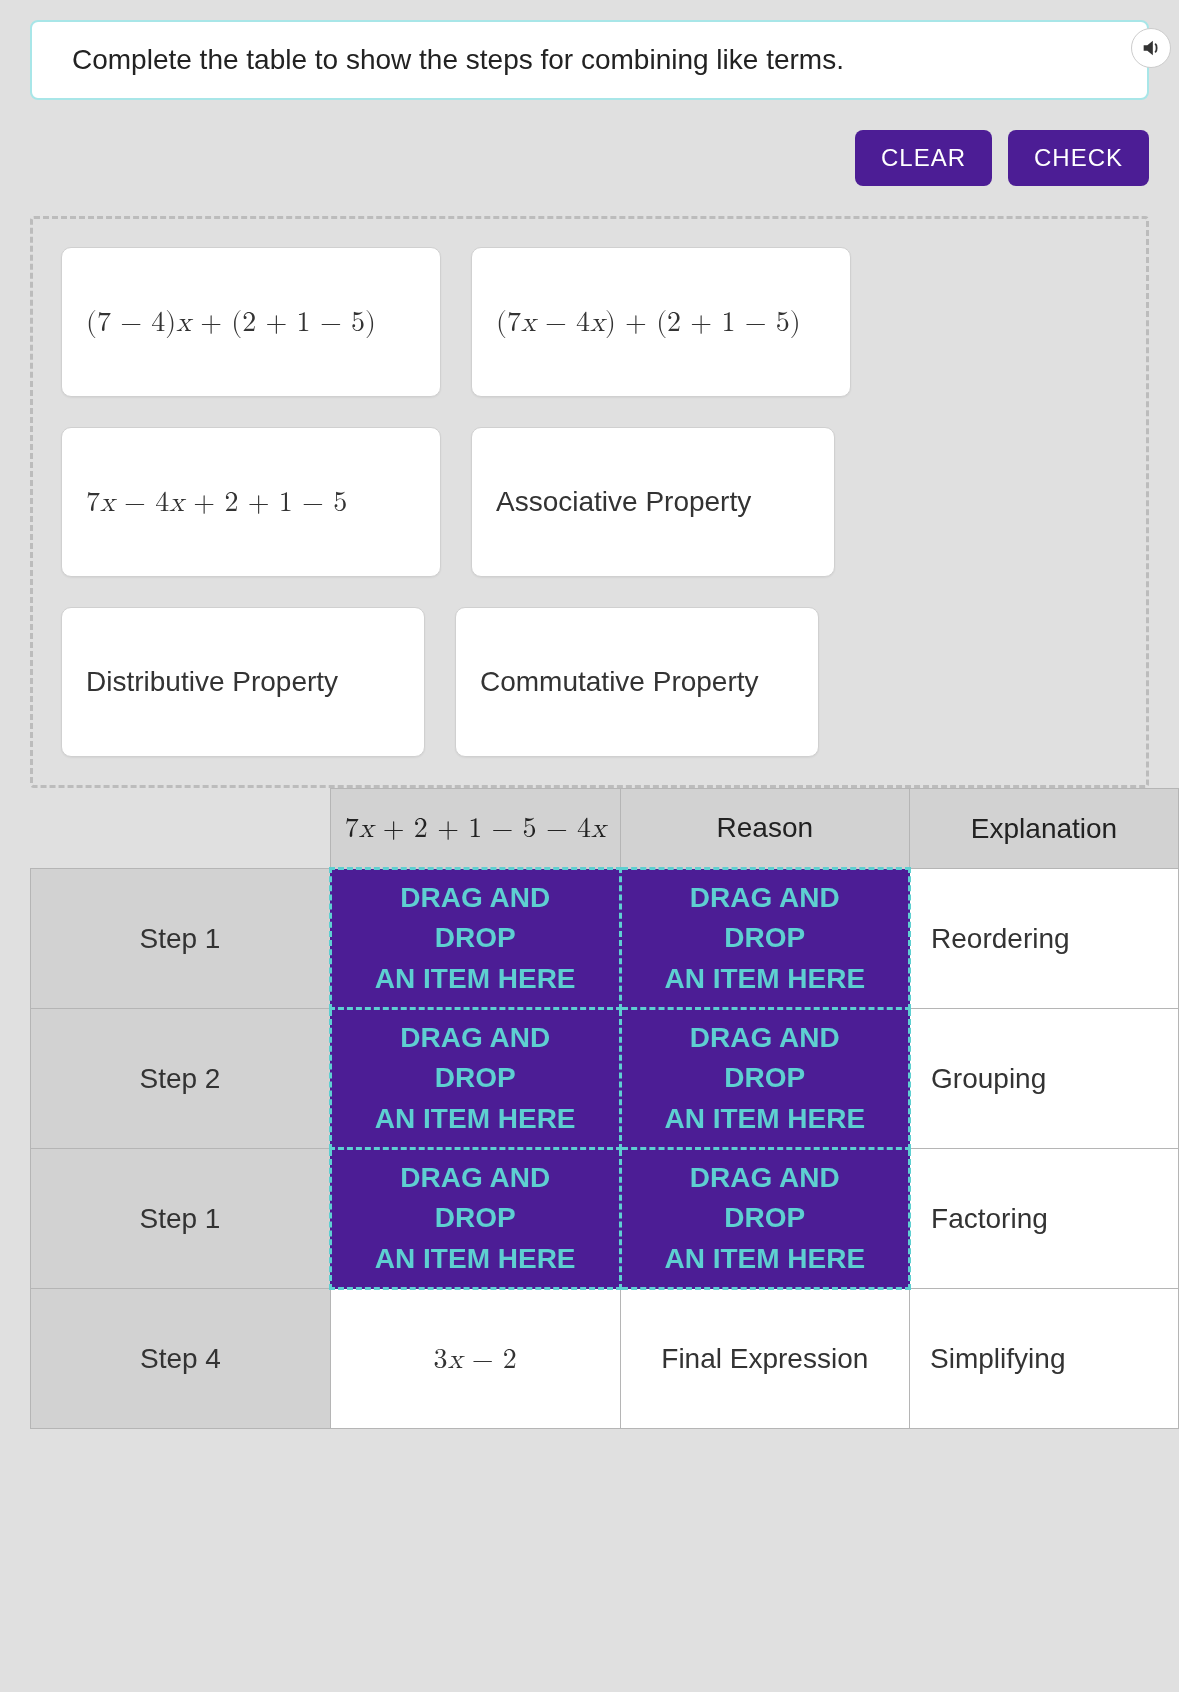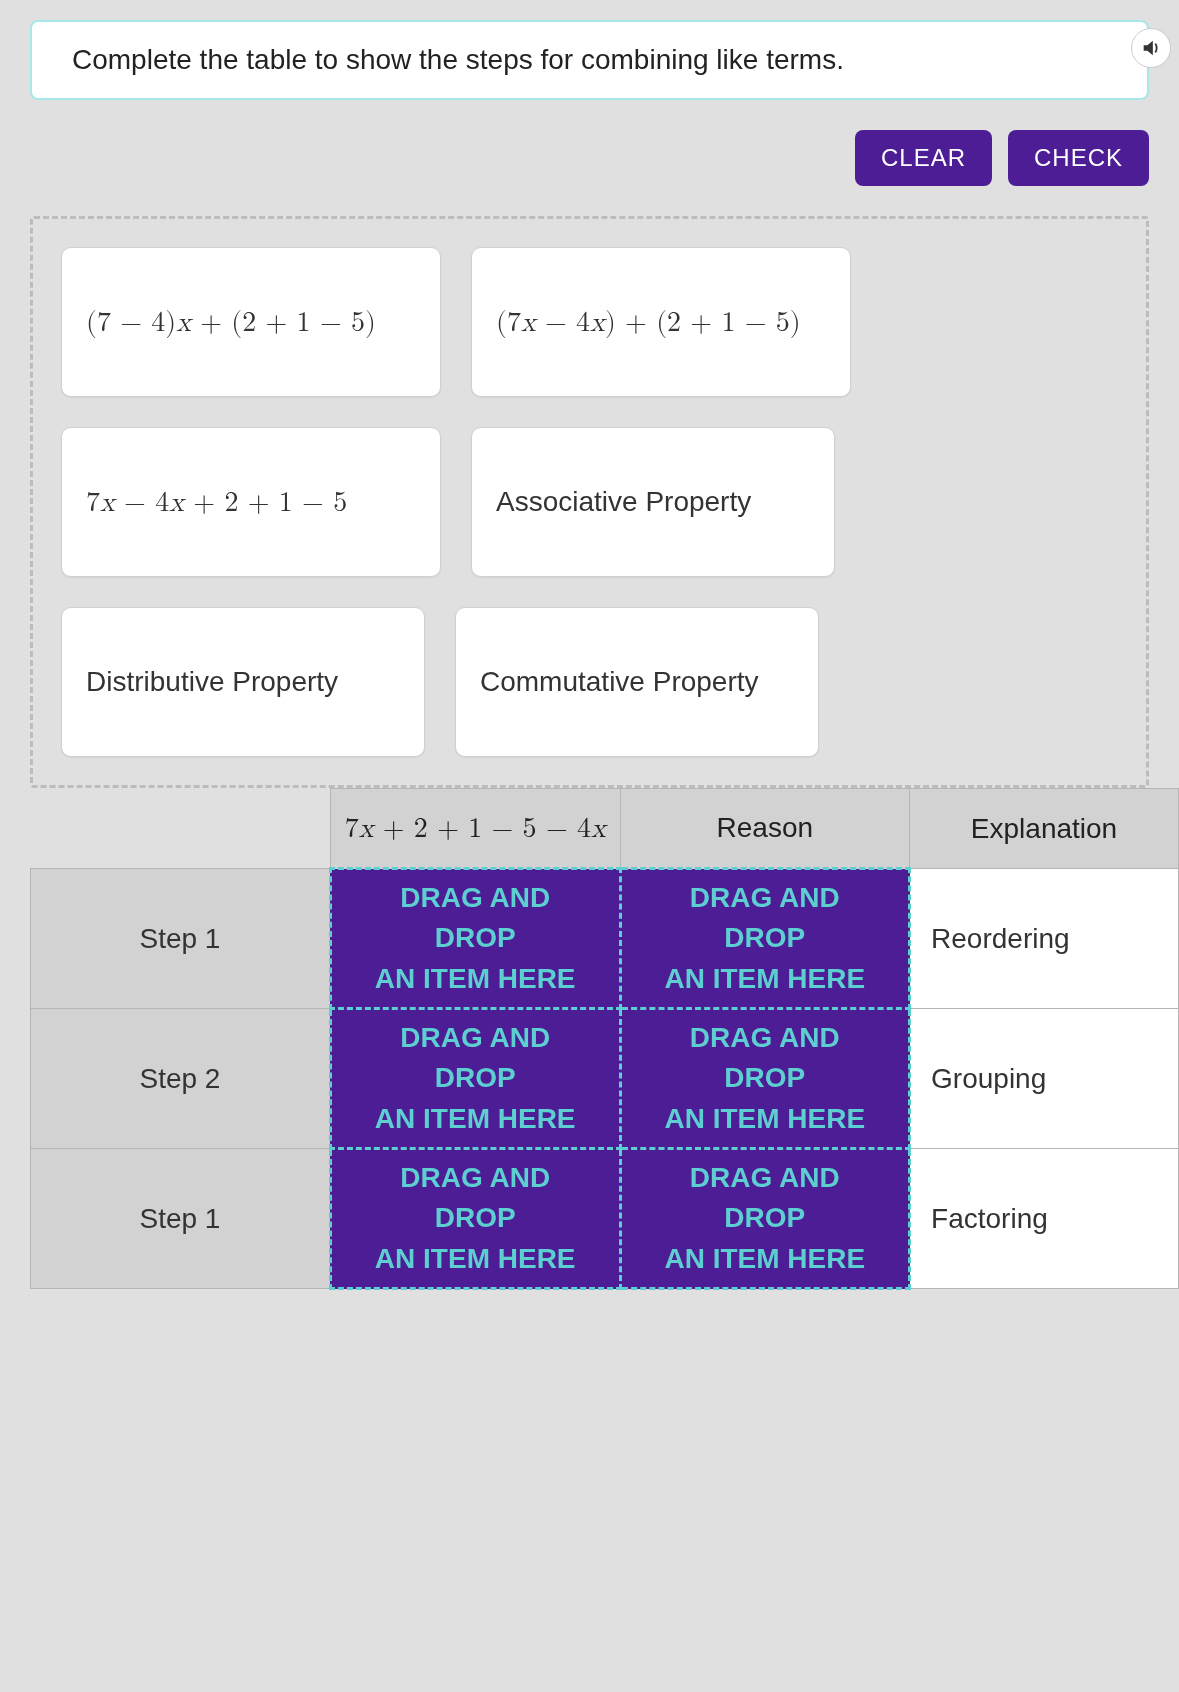--- a/index.html
+++ b/index.html
@@ -187,16 +187,22 @@
         <td class="drop-cell">DRAG AND<br>DROP<br>AN ITEM HERE</td>
         <td class="drop-cell">DRAG AND<br>DROP<br>AN ITEM HERE</td>
         <td class="exp-cell">Grouping</td>
       </tr>
       <tr>
         <td class="step-cell">Step 1</td>
         <td class="drop-cell">DRAG AND<br>DROP<br>AN ITEM HERE</td>
         <td class="drop-cell">DRAG AND<br>DROP<br>AN ITEM HERE</td>
         <td class="exp-cell">Factoring</td>
       </tr>
+      <tr>
+        <td class="step-cell">Step 4</td>
+        <td class="val-cell"><span class="math">3<span class="mi">x</span> − 2</span></td>
+        <td class="val-cell" style="font-family:Arial,Helvetica,sans-serif">Final Expression</td>
+        <td class="exp-cell">Simplifying</td>
+      </tr>
     </tbody>
   </table>
 
 </div>
 
 </body></html>

